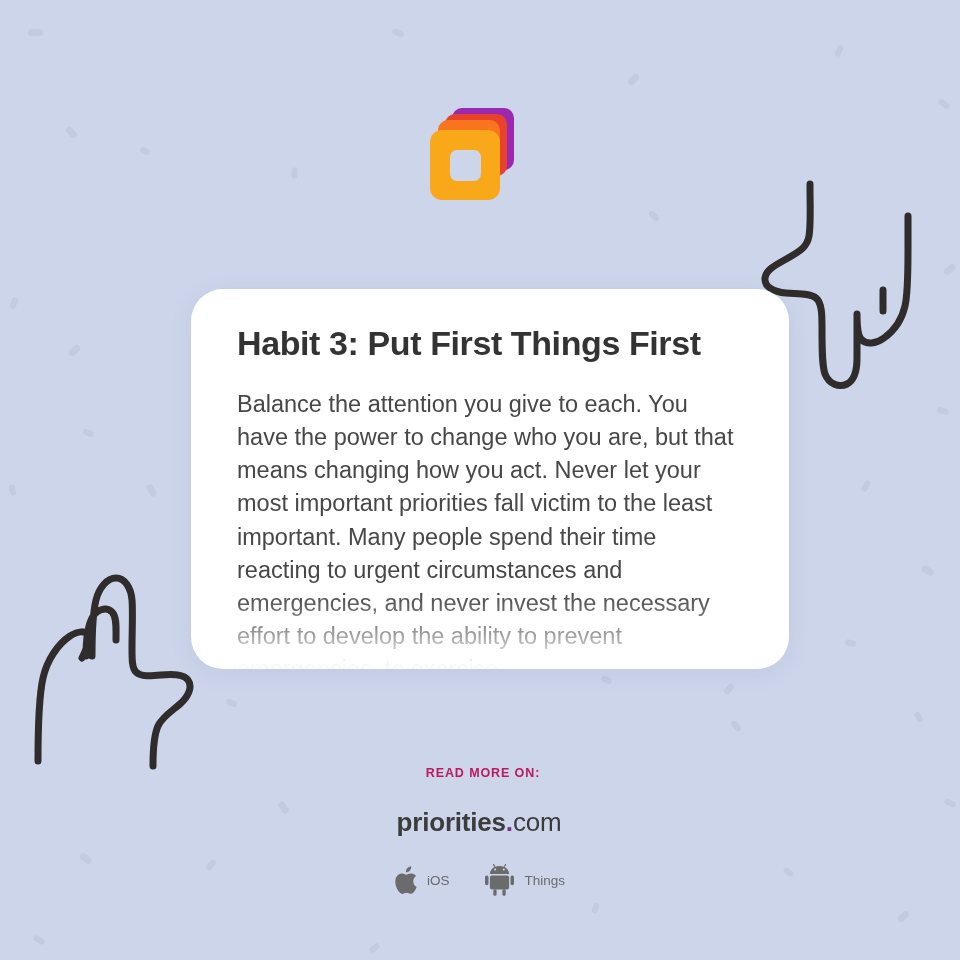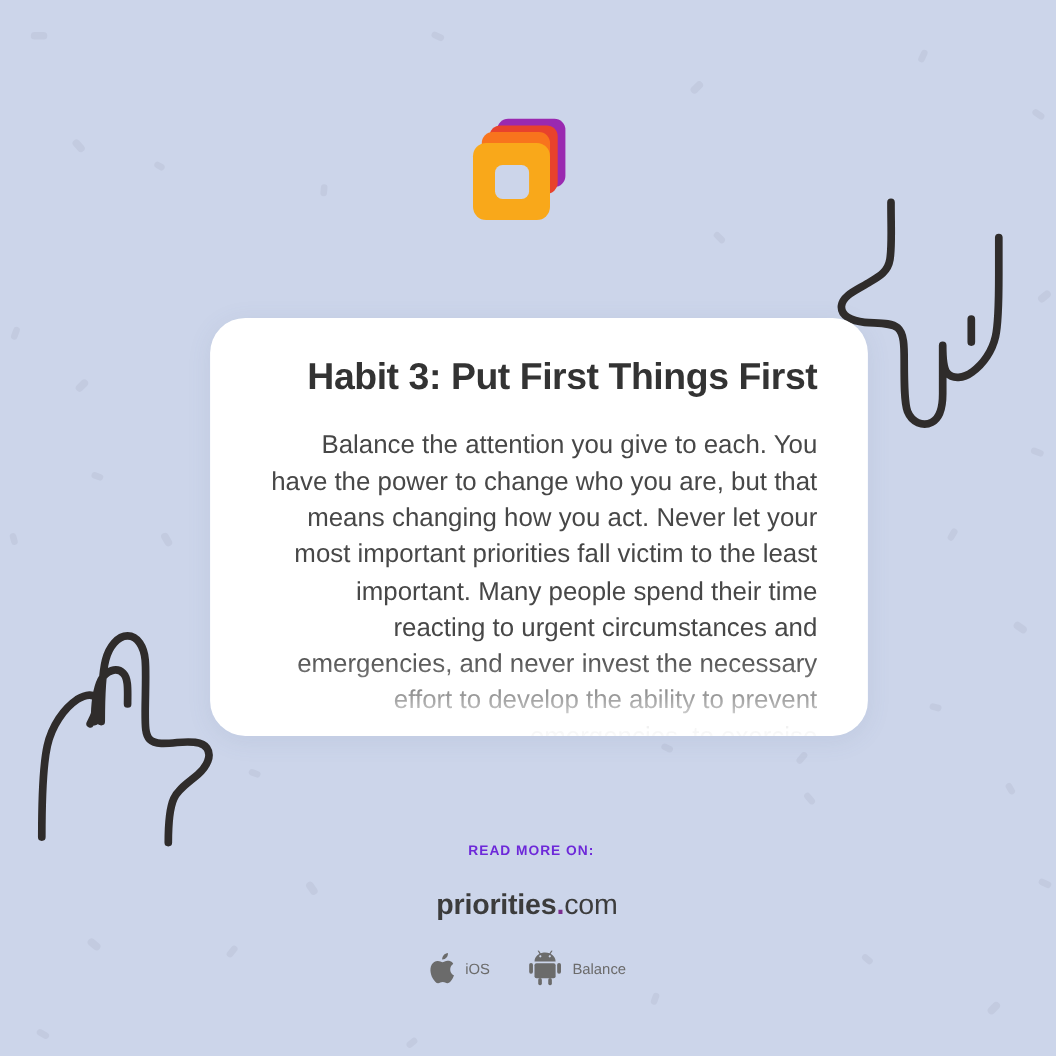--- a/index.html
+++ b/index.html
@@ -81,21 +81,20 @@
     height: 380px;
     background: #ffffff;
     border-radius: 32px;
     z-index: 2;
     box-shadow: 0 4px 22px rgba(90,105,150,0.10);
     overflow: hidden;
   }
   #card-inner {
     padding: 34px 46px 0 46px;
     height: 100%;
-    text-align: right;
   }
   #card-title {
     font-size: 34px;
     font-weight: bold;
     color: #333333;
     letter-spacing: -0.4px;
     line-height: 1.2;
     margin-bottom: 24px;
   }
   #card-body {
@@ -229,21 +228,21 @@
 </div>
 
 <div id="card" style="background: rgb(255, 255, 255);">
   <div id="card-inner">
     <h1 id="card-title" style="color: rgb(51, 51, 51);">Habit 3: Put First Things First</h1>
     <p id="card-body" style="color: rgb(71, 71, 71);">Balance the attention you give to each. You have the power to change who you are, but that means changing how you act. Never let your most important priorities fall victim to the least important. Many people spend their time reacting to urgent circumstances and emergencies, and never invest the necessary effort to develop the ability to prevent emergencies, to exercise</p>
   </div>
 </div>
 
 <div id="footer">
-  <div id="read-more-on" style="color: #6d28d9;">READ MORE ON:</div>
+  <div id="read-more-on" style="color: #be185d;">READ MORE ON:</div>
 
   <div id="brand">
     <span id="brand-name">priorities</span><span id="brand-dot" style="color: rgb(123, 45, 143);">.</span><span id="brand-tld">com</span>
   </div>
 
   <div id="stores">
     <div class="store">
       <span>
         <svg width="26" height="31" viewBox="0 0 26 31">
           <path d="M21.3 16.4c0-3.5 2.7-5.2 2.8-5.3-1.5-2.3-3.9-2.6-4.8-2.6-2-0.2-4 1.2-5 1.2
@@ -265,16 +264,16 @@
                    0.3 0.2 0.3 0.5 0.2 0.7l-1.6 2.5c2.7 1.4 4.5 4 4.5 7H4.9C4.9 7.1 6.7 4.5 9.4 3.1z
                    M10.2 6.4c0.5 0 1-0.4 1-1 0-0.5-0.4-1-1-1-0.5 0-1 0.4-1 1 0 0.5 0.4 1 1 1z
                    M18.8 6.4c0.5 0 1-0.4 1-1 0-0.5-0.4-1-1-1-0.5 0-1 0.4-1 1 0 0.5 0.4 1 1 1z"></path>
           <rect x="4.9" y="11.6" width="19.2" height="13.8" rx="1.8"></rect>
           <rect x="0" y="11.4" width="3.5" height="9.8" rx="1.7"></rect>
           <rect x="25.5" y="11.4" width="3.5" height="9.8" rx="1.7"></rect>
           <rect x="8.3" y="25.2" width="3.3" height="6.6" rx="1.6"></rect>
           <rect x="17.4" y="25.2" width="3.3" height="6.6" rx="1.6"></rect>
         </svg>
       </span>
-      <span class="store-label">Balance</span>
+      <span class="store-label">Things</span>
     </div>
   </div>
 </div>
 
 </body></html>

